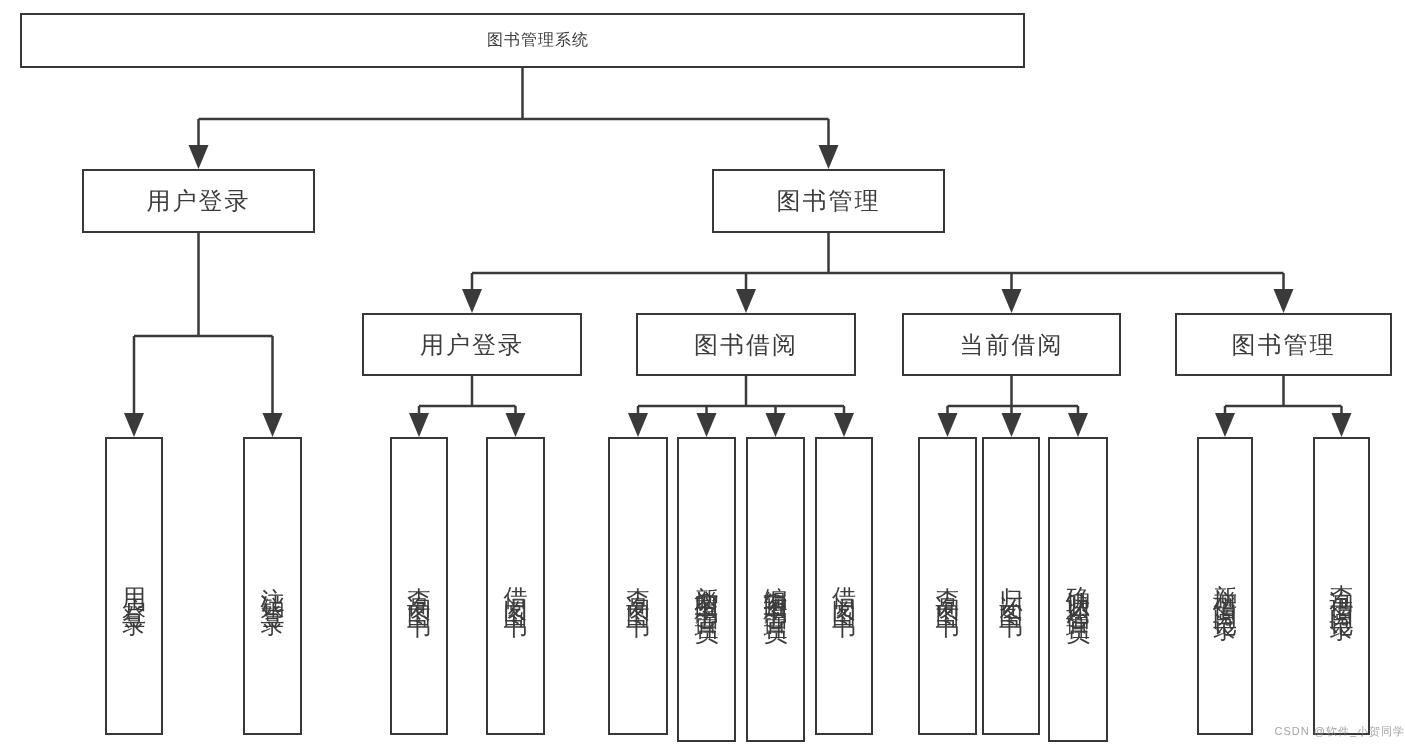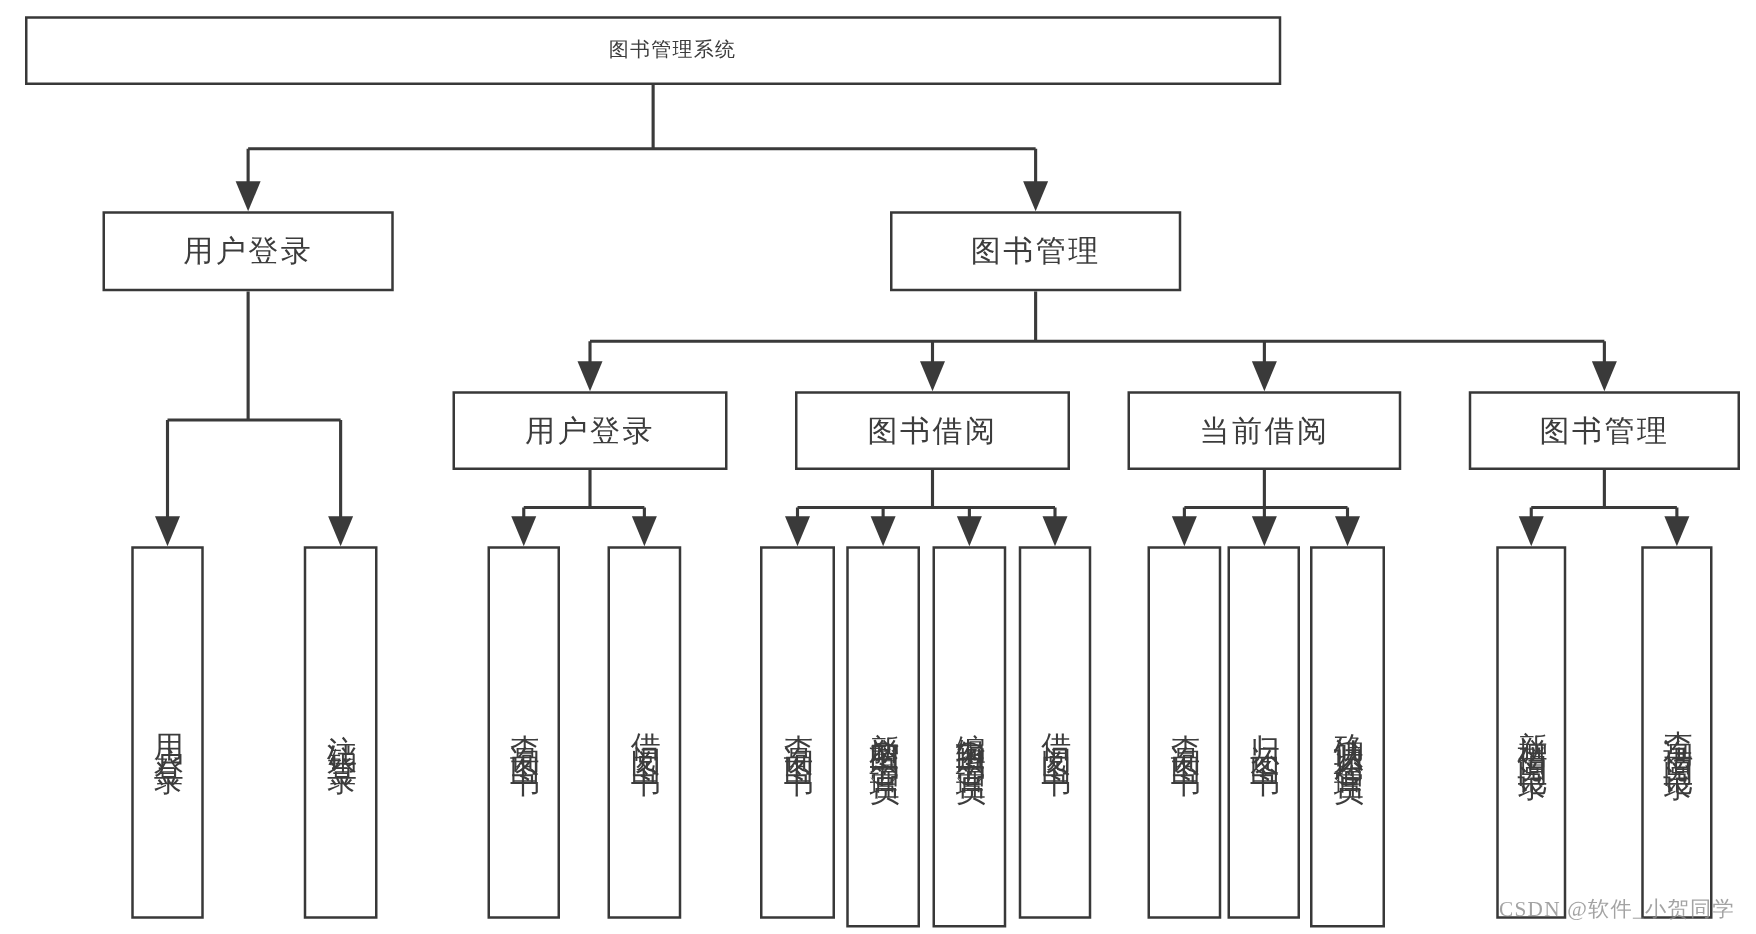--- a/index.html
+++ b/index.html
@@ -48,28 +48,27 @@
     writing-mode: vertical-rl;
     text-orientation: mixed;
     font-size: 24px;
     letter-spacing: 9px;
     line-height: 1;
   }
   .node.v.med span { letter-spacing: 7px; }
   .node.v.long span { letter-spacing: 5px; }
   .watermark {
     position: absolute;
-    right: 17px;
+    right: 0;
     bottom: 8px;
-    font-size: 17px;
+    font-size: 11px;
     color: rgba(140, 140, 140, 0.8);
     letter-spacing: 1px;
     z-index: 5;
     white-space: nowrap;
-    font-family: Liberation Serif, serif;
   }
 </style>
 </head>
 <body>
 
 <div class="canvas">
 
   <svg class="connector-layer" viewBox="0 0 1405 747" xmlns="http://www.w3.org/2000/svg">
     <g fill="none" stroke="#3a3a3a" stroke-width="2.5">
       <path d="M522.5 68 V119 M198.5 119 H828.5 M198.5 119 V147 M828.5 119 V147"></path>

